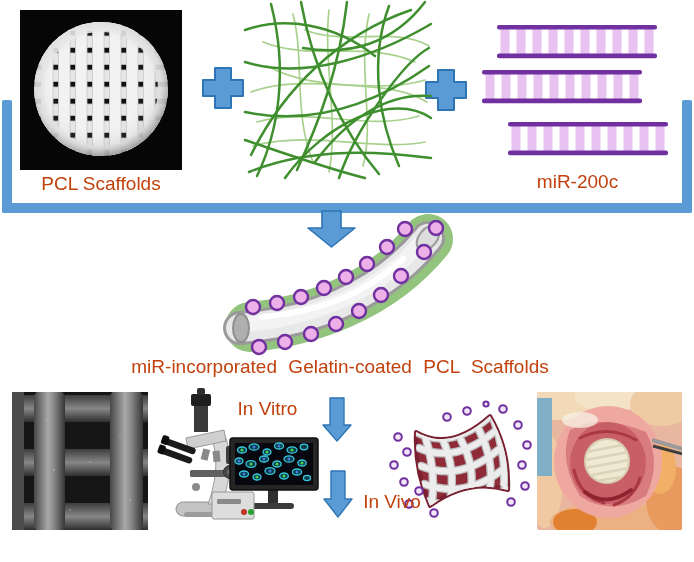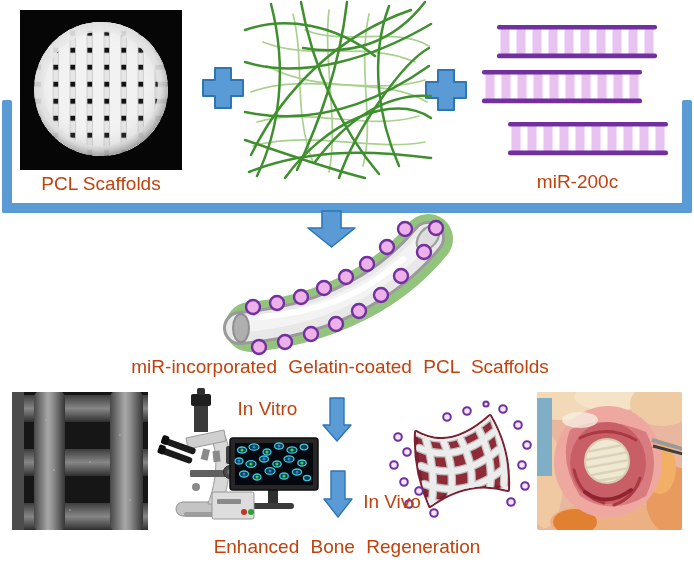--- a/index.html
+++ b/index.html
@@ -342,15 +342,14 @@
     <line x1="652" y1="440" x2="683" y2="449" stroke="#9A9A9A" stroke-width="4"></line>
     <line x1="653" y1="446" x2="683" y2="454" stroke="#3E3E3E" stroke-width="3"></line>
   </g>
 </svg>
 
 <div class="lbl" style="left:20px;top:174px;width:162px;">PCL Scaffolds</div>
 <div class="lbl it" style="left:480px;top:172px;width:195px;">miR-200c</div>
 <div class="lbl wide" style="left:47px;top:357px;width:586px;">miR-incorporated Gelatin-coated PCL Scaffolds</div>
 <div class="lbl it" style="left:225px;top:399px;width:85px;">In Vitro</div>
 <div class="lbl it" style="left:352px;top:492px;width:80px;">In Vivo</div>
-<div class="lbl wide" style="left:54px;top:537px;width:586px;">Enhanced Bone Regeneration</div>
 
 </div>
 
 </body></html>

